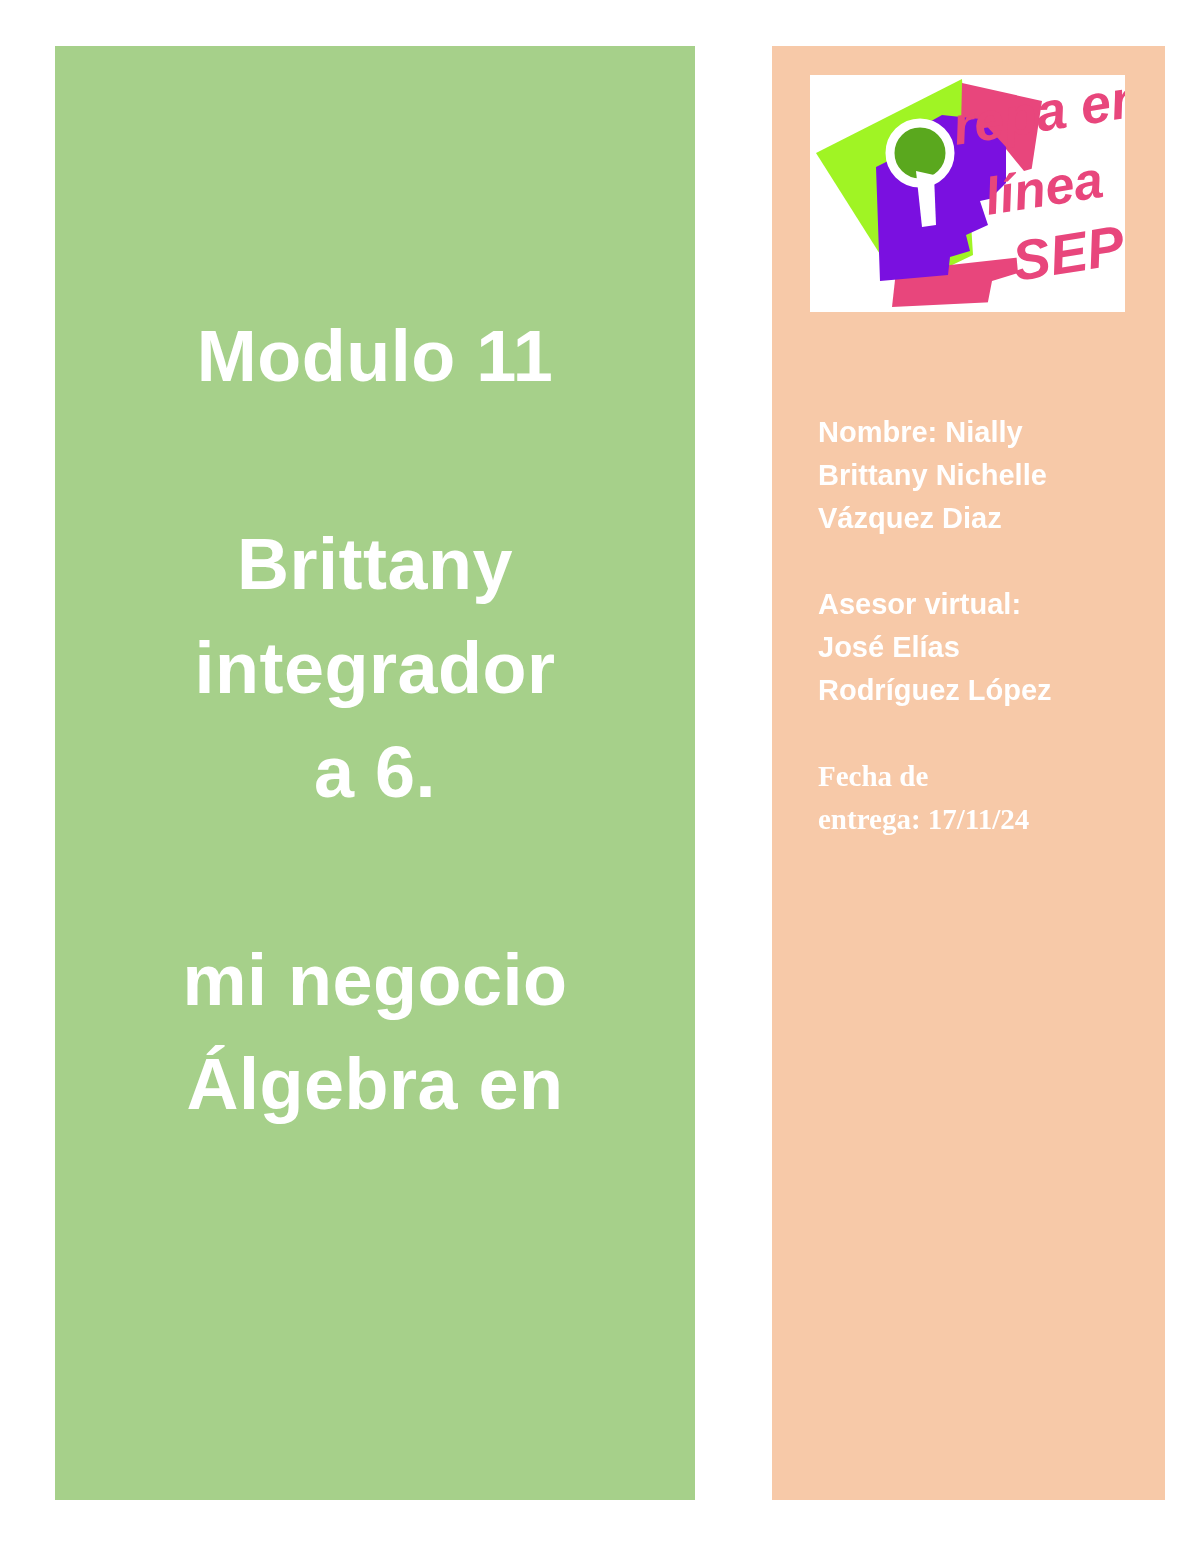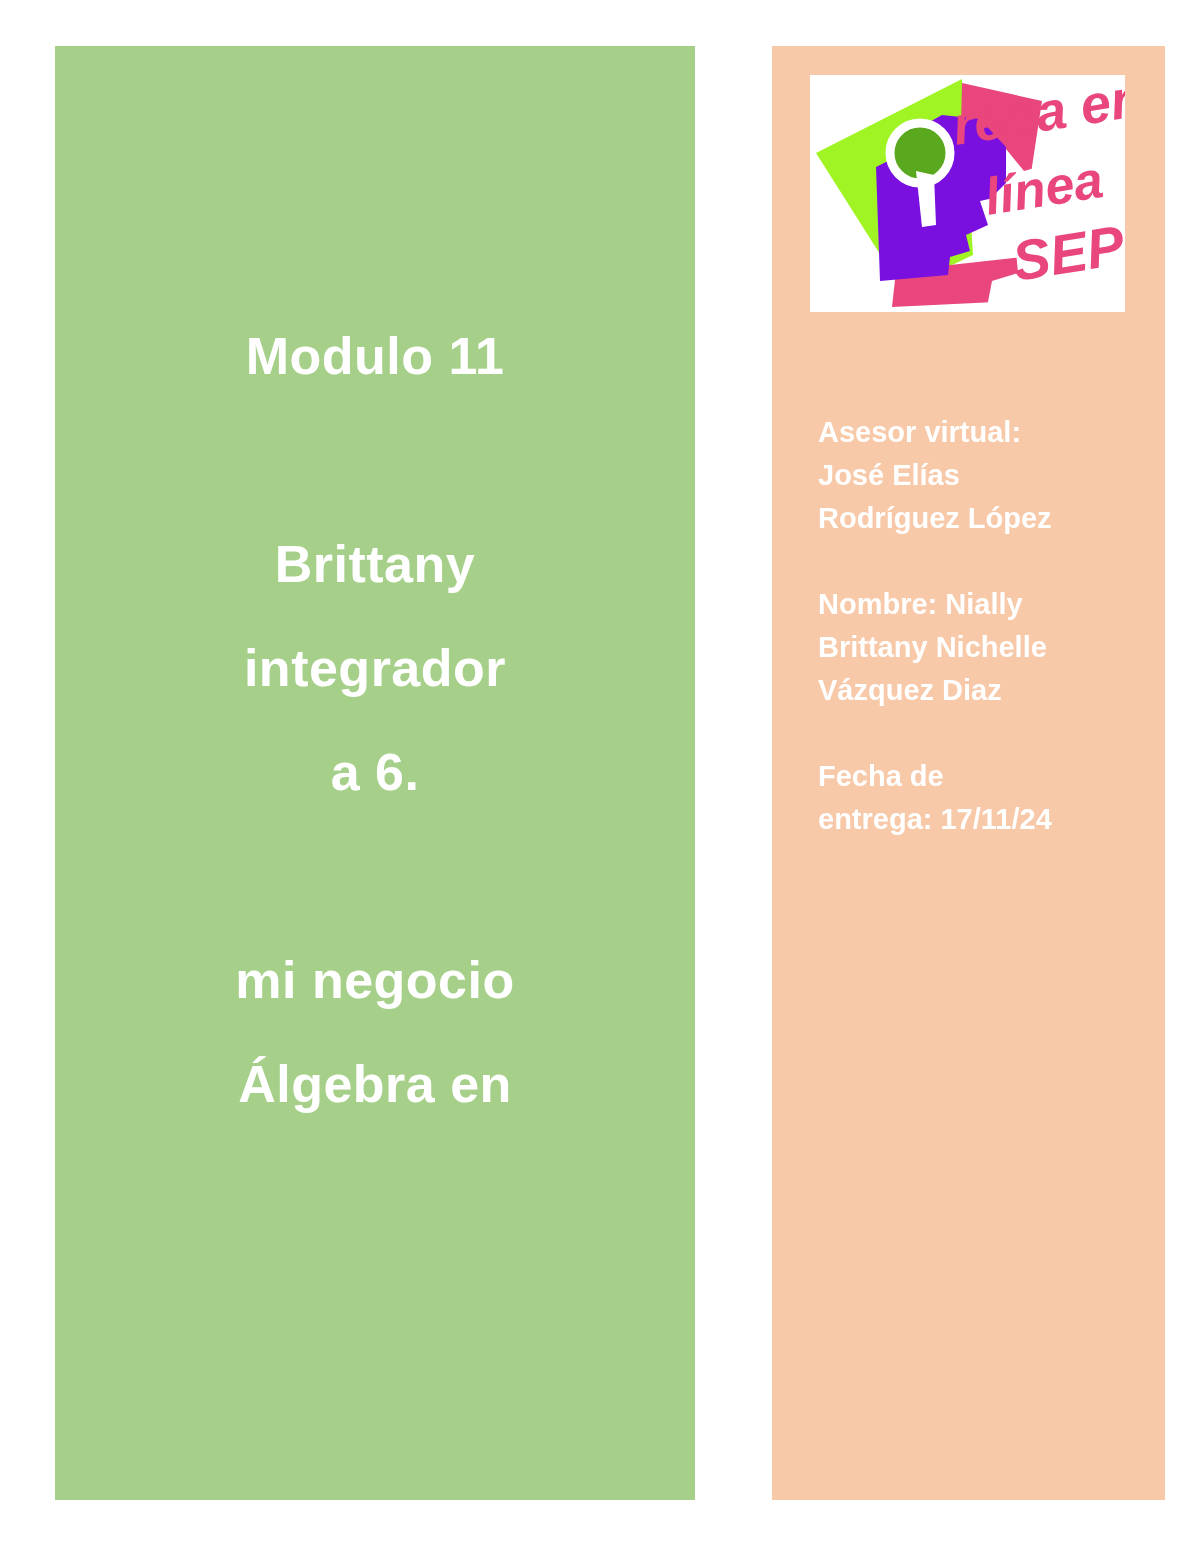--- a/index.html
+++ b/index.html
@@ -30,21 +30,21 @@
   #cover-title-block {
     position: absolute;
     left: 0;
     top: 258px;
     width: 640px;
     padding: 0 26px;
     box-sizing: border-box;
     text-align: center;
     color: #ffffff;
     font-weight: bold;
-    font-size: 52px;
+    font-size: 72px;
     line-height: 104px;
     letter-spacing: 0.5px;
   }
   .title-line { display: block; white-space: pre; }
   .title-blank { display: block; height: 104px; }
 
   
   #cover-right-panel {
     position: absolute;
     left: 772px;
@@ -73,21 +73,21 @@
     position: absolute;
     left: 46px;
     top: 365px;
     width: 330px;
     color: #ffffff;
     font-weight: bold;
     font-size: 29px;
     line-height: 43px;
   }
   .meta-group { margin: 0 0 43px 0; }
-  .meta-group:last-child { margin-bottom: 2px; }
+  .meta-group:last-child { margin-bottom: 2px; font-family: Liberation Serif, serif; }
   .meta-line { display: block; white-space: pre-wrap; }
 </style>
 </head>
 <body>
 
 <div id="cover-left-panel">
   <div id="cover-title-block">
     <span class="title-line">Modulo 11</span>
     <span class="title-blank"></span>
     <span class="title-line">Brittany</span>
@@ -130,29 +130,29 @@
         <text x="146" y="70" font-size="54" transform="rotate(-9 146 70)">repa en</text>
         <text x="178" y="140" font-size="52" transform="rotate(-9 178 140)">línea</text>
         <text x="206" y="206" font-size="56" transform="rotate(-9 206 206)">SEP</text>
       </g>
     </svg>
   </div>
 
   <div id="cover-meta-block">
 
     <div class="meta-group">
+      <span class="meta-line">Nombre: Nially</span>
+      <span class="meta-line">Brittany Nichelle</span>
+      <span class="meta-line">Vázquez Diaz</span>
+    </div>
+
+    <div class="meta-group">
       <span class="meta-line">Asesor virtual:</span>
       <span class="meta-line">José Elías</span>
       <span class="meta-line">Rodríguez López</span>
-    </div>
-
-    <div class="meta-group">
-      <span class="meta-line">Nombre: Nially</span>
-      <span class="meta-line">Brittany Nichelle</span>
-      <span class="meta-line">Vázquez Diaz</span>
     </div>
 
     <div class="meta-group">
     </div>
 
     <div class="meta-group">
       <span class="meta-line">Fecha de</span>
       <span class="meta-line">entrega: 17/11/24</span>
     </div>
 

